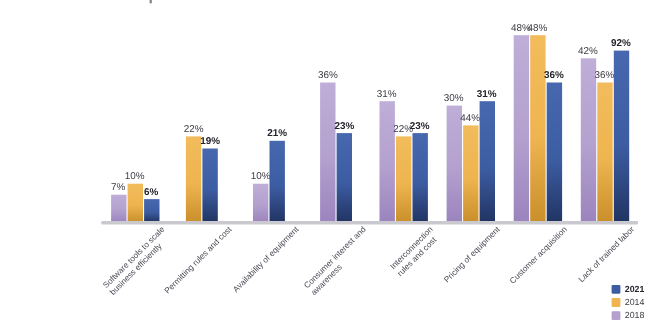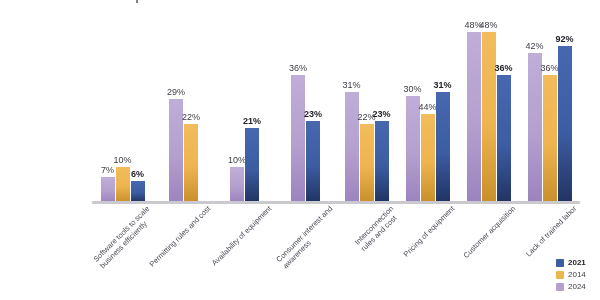--- a/index.html
+++ b/index.html
@@ -152,28 +152,28 @@
         <div class="bar-wrap">
           <div style="position: relative; width: 14px;">
             <div class="dlabel bold">6%</div>
             <div class="bar y2021" style="height: 21.2308px;"></div>
           </div>
         </div>
       </div>
       <div class="group" style="left: 69.5px; width: 44px;">
         <div class="bar-wrap">
           <div style="position: relative; width: 14px;">
-            <div class="dlabel">29%</div>
-            <div class="bar y2019" style="height: 102.615px;"></div>
-          </div>
-        </div>
-        <div class="bar-wrap">
-          <div style="position: relative; width: 14px;">
             <div class="dlabel">22%</div>
             <div class="bar y2020" style="height: 77.8462px;"></div>
+          </div>
+        </div>
+        <div class="bar-wrap">
+          <div style="position: relative; width: 14px;">
+            <div class="dlabel bold">19%</div>
+            <div class="bar y2021" style="height: 67.2308px;"></div>
           </div>
         </div>
       </div>
       <div class="group" style="left: 130.5px; width: 44px;">
         <div class="bar-wrap">
           <div style="position: relative; width: 14px;">
             <div class="dlabel">10%</div>
             <div class="bar y2019" style="height: 35.3846px;"></div>
           </div>
         </div>
@@ -316,17 +316,17 @@
       <div class="legend-row">
         <span class="swatch y2021"></span>
         <span class="legend-label bold">2021</span>
       </div>
       <div class="legend-row">
         <span class="swatch y2020"></span>
         <span class="legend-label">2014</span>
       </div>
       <div class="legend-row">
         <span class="swatch y2019"></span>
-        <span class="legend-label">2024</span>
+        <span class="legend-label">2018</span>
       </div>
     </div>
 
 </div>
 
 </body></html>

